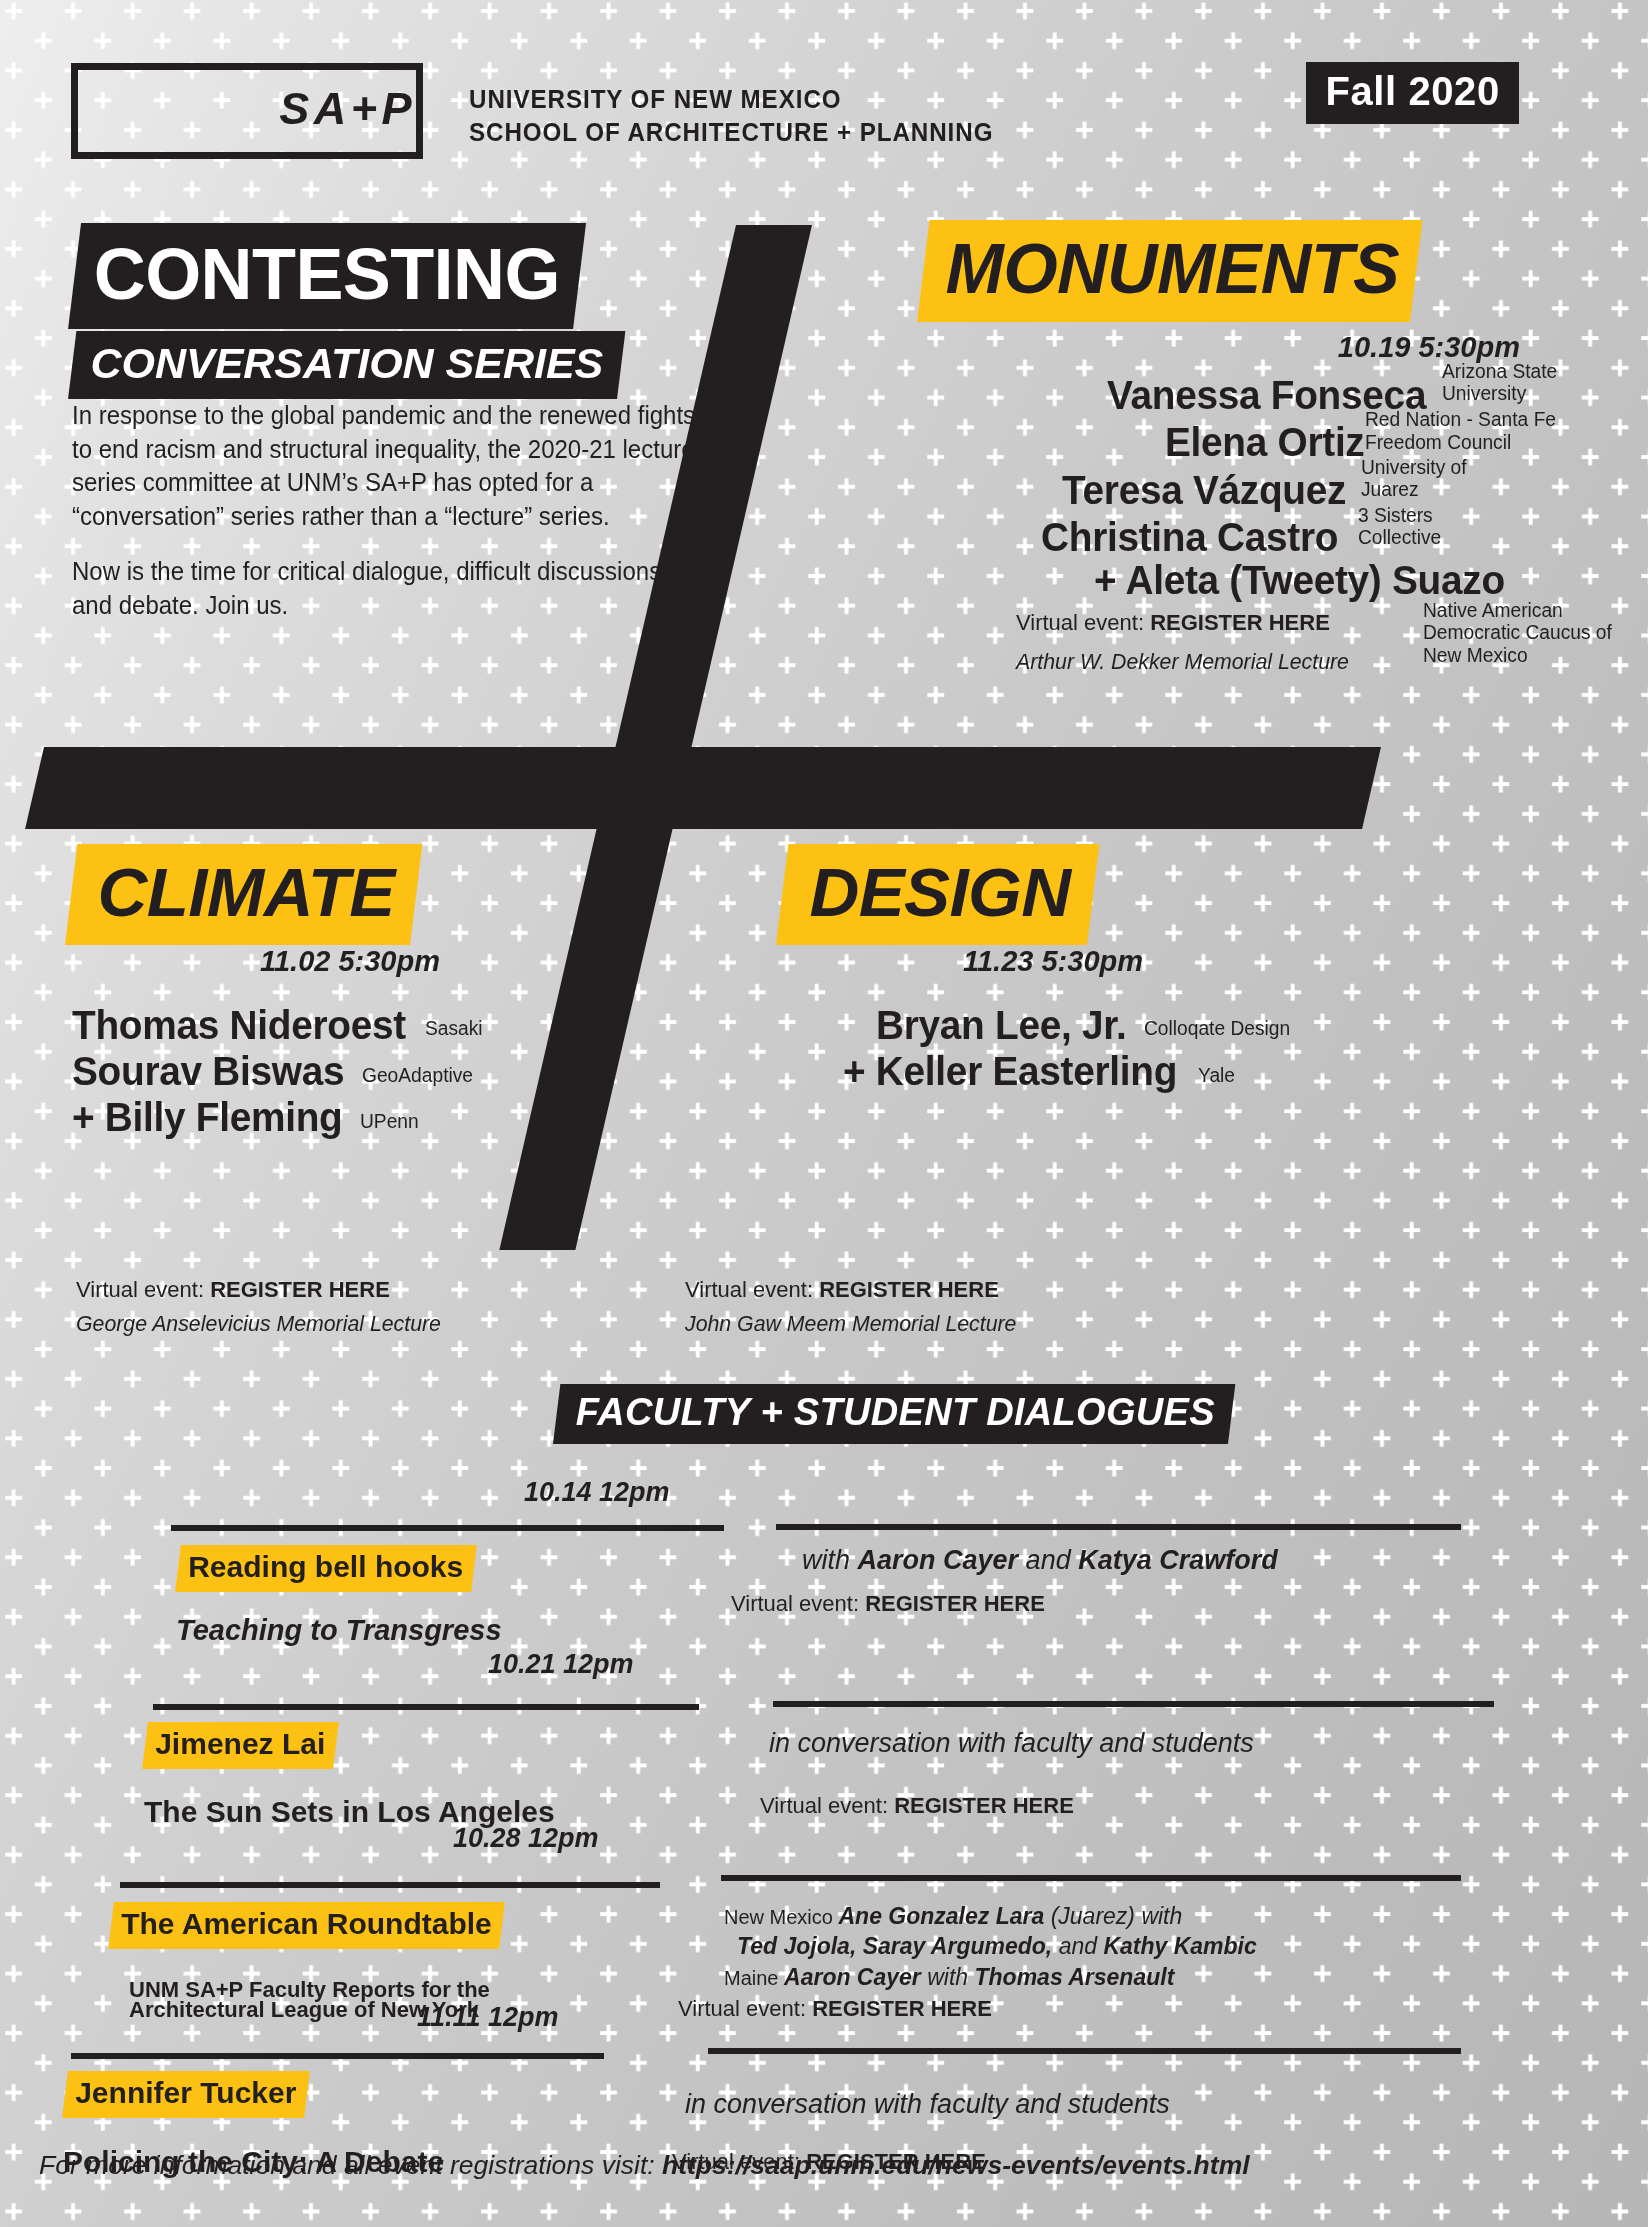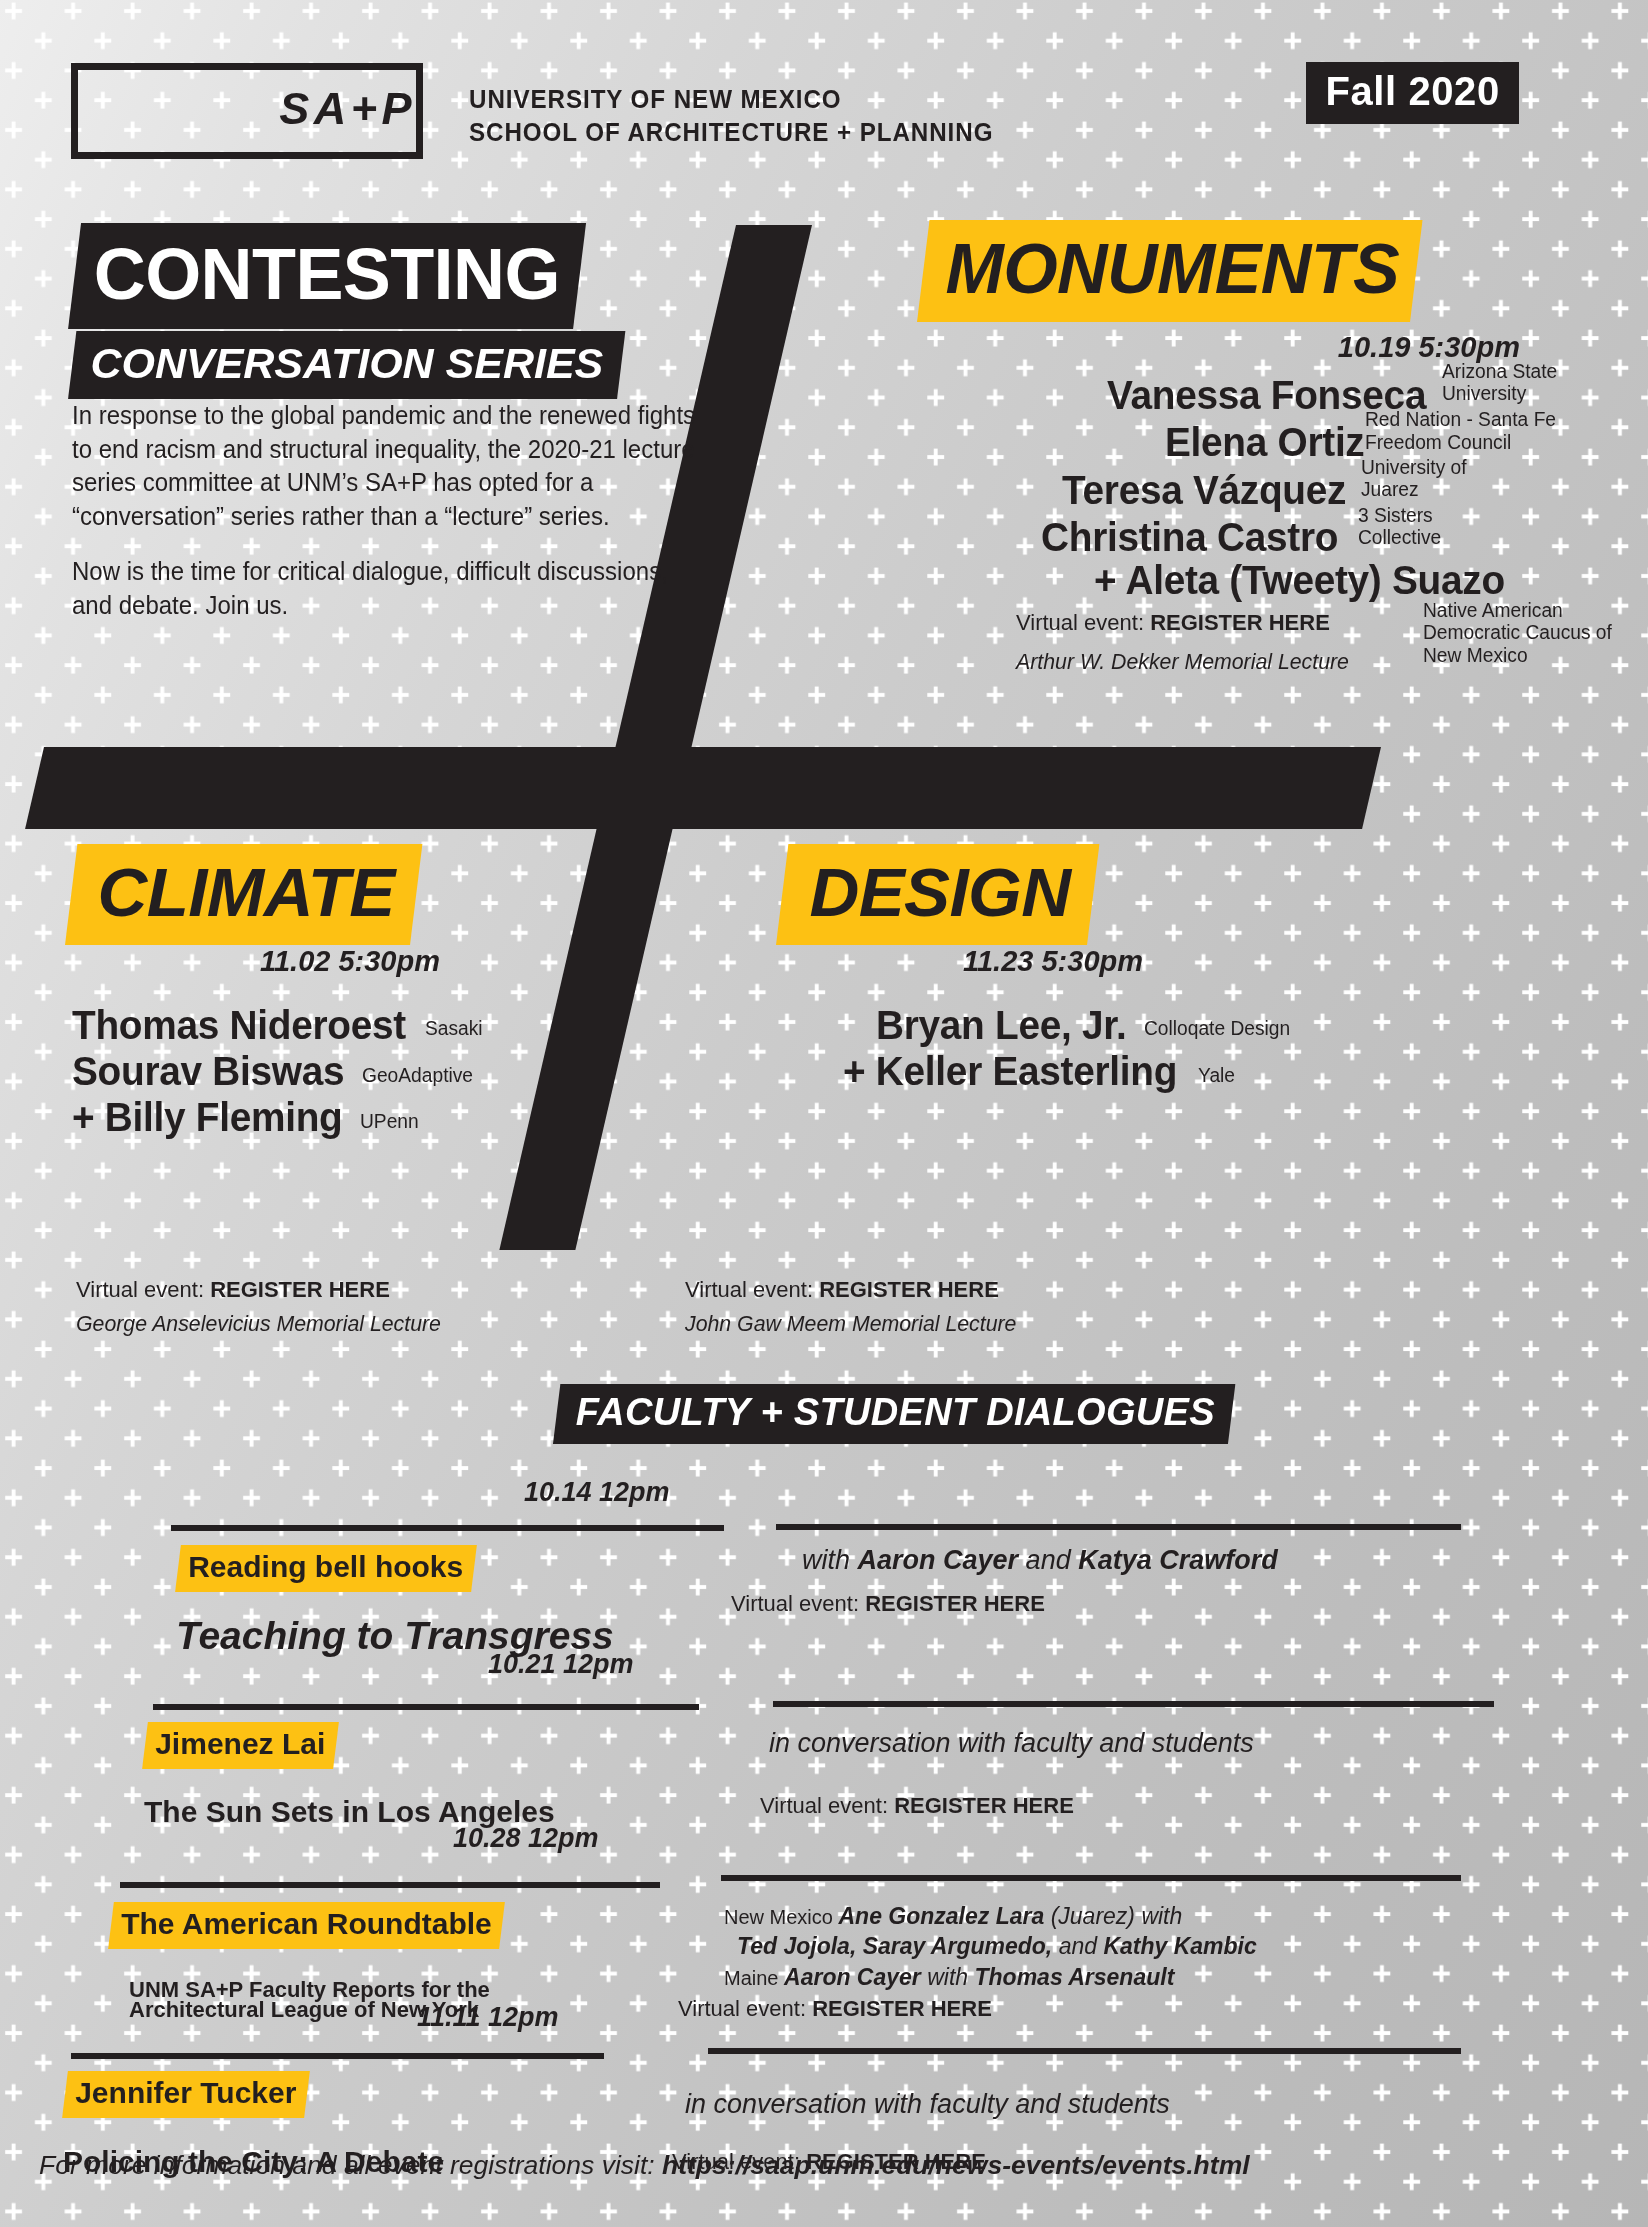--- a/index.html
+++ b/index.html
@@ -158,21 +158,21 @@
   .dial .rule-l{position:absolute;height:5.8px;background:#231f20;}
   .dial .rule-r{position:absolute;height:5.8px;background:#231f20;}
   .d-title{
     display:inline-block;background:#fdc113;color:#231f20;
     font-size:30px;font-weight:bold;
     padding:5.2px 10.3px 7.8px 10.3px;
     transform:skewX(-7deg);
   }
   .d-title span{display:block;transform:skewX(7deg);}
   .d-sub{
-    font-size:39px;font-weight:bold;font-style:italic;color:#231f20;
+    font-size:29px;font-weight:bold;font-style:italic;color:#231f20;
   }
   .d-sub2{
     font-size:22px;font-weight:bold;color:#231f20;line-height:1.18;
   }
   .d-with{
     font-size:27px;font-style:italic;color:#231f20;
   }
   .d-with b{font-weight:bold;}
   .d-reg{font-size:22px;color:#231f20;}
   .d-reg b{font-weight:bold;}

